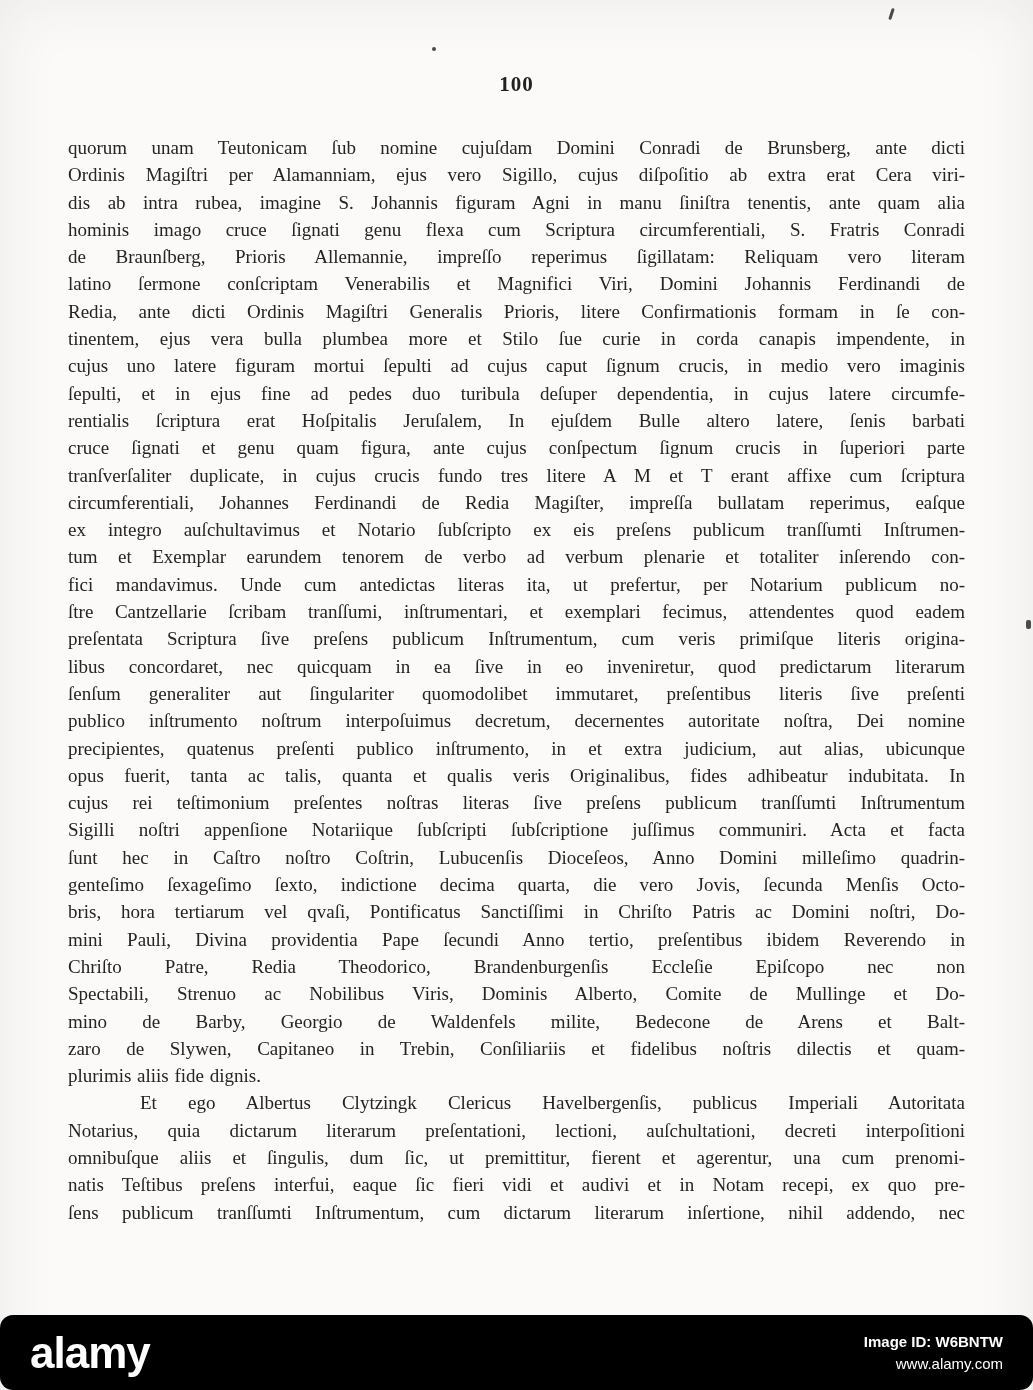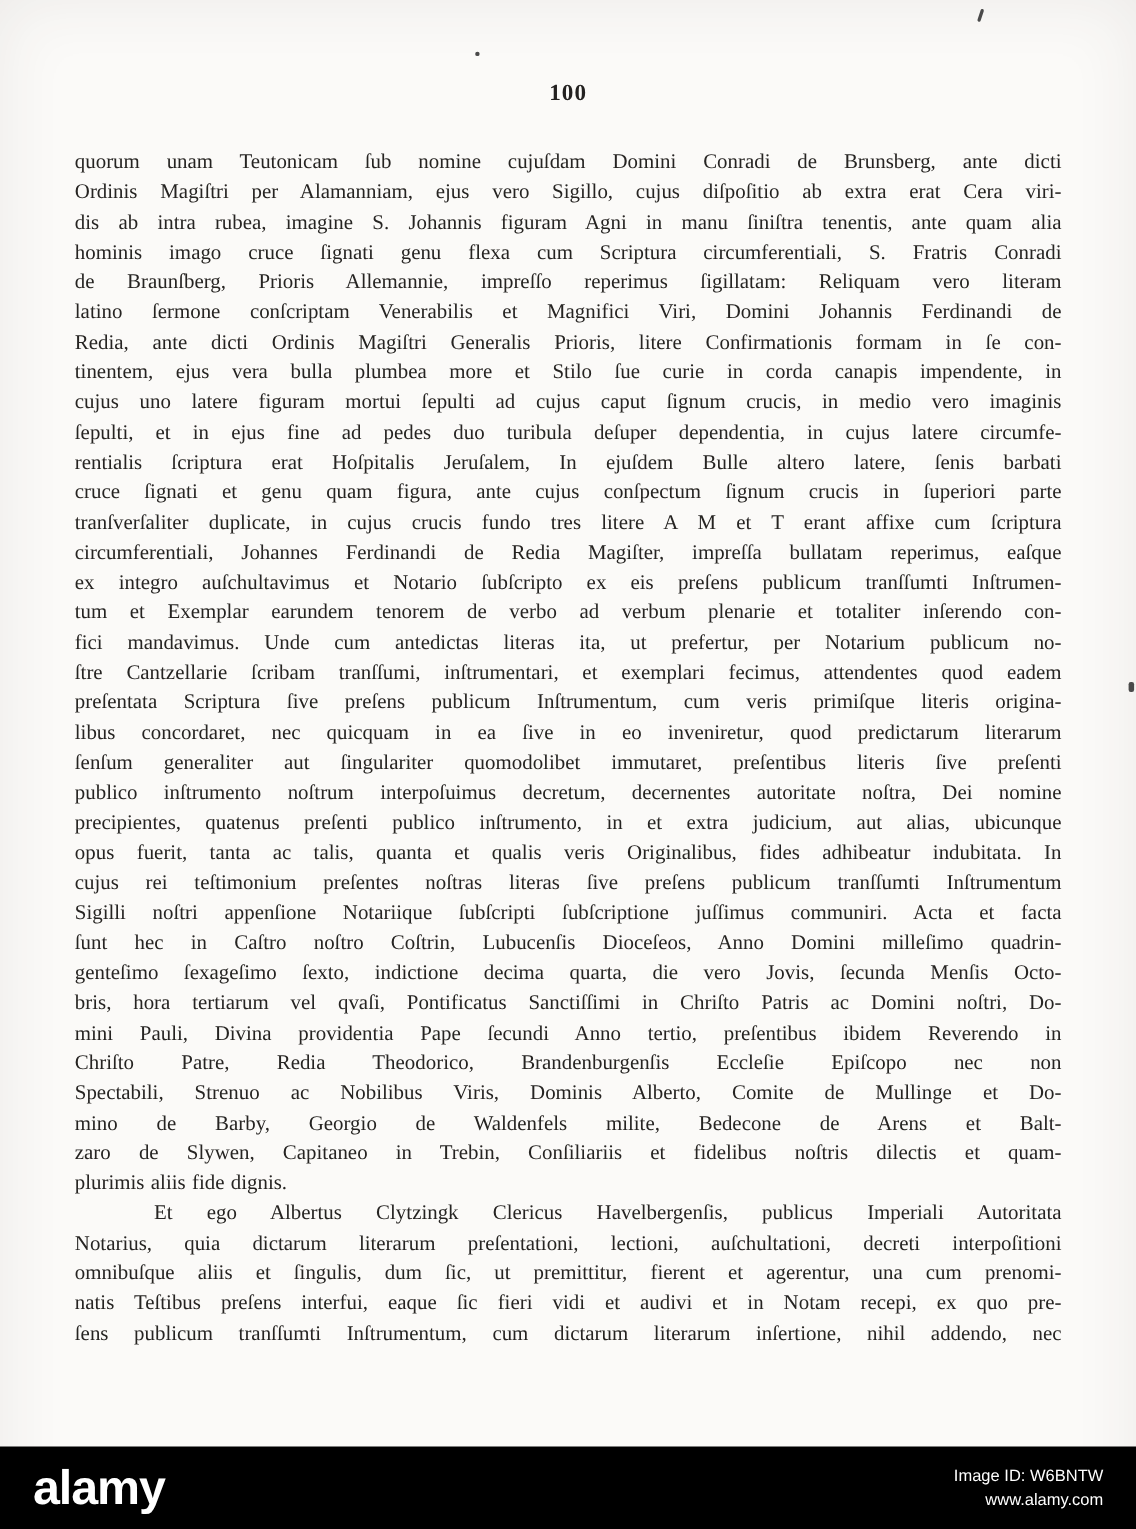--- a/index.html
+++ b/index.html
@@ -51,36 +51,37 @@
     position: absolute;
     left: 0; right: 0; bottom: 0;
     height: 75px;
     background: #000000;
     display: flex;
     align-items: center;
     justify-content: space-between;
     padding: 0 30px;
     box-sizing: border-box;
     font-family: "Liberation Sans", "DejaVu Sans", sans-serif;
+    border-radius: 13px;
   }
   .alamy-logo {
     color: #ffffff;
     font-size: 44px;
     font-weight: bold;
     letter-spacing: -1px;
     line-height: 1;
     user-select: none;
   }
   .alamy-meta {
     text-align: right;
     color: #ffffff;
     font-size: 15px;
     line-height: 22px;
   }
-  .alamy-meta .image-id { display: block; }
+  .alamy-meta .image-id { display: block; font-weight: bold; }
   .alamy-meta .alamy-url { display: block; }
 </style>
 </head>
 <body>
 
 <div class="page">
 
   <span class="artifact a1"></span>
   <span class="artifact a2"></span>
   <span class="artifact a3"></span>

